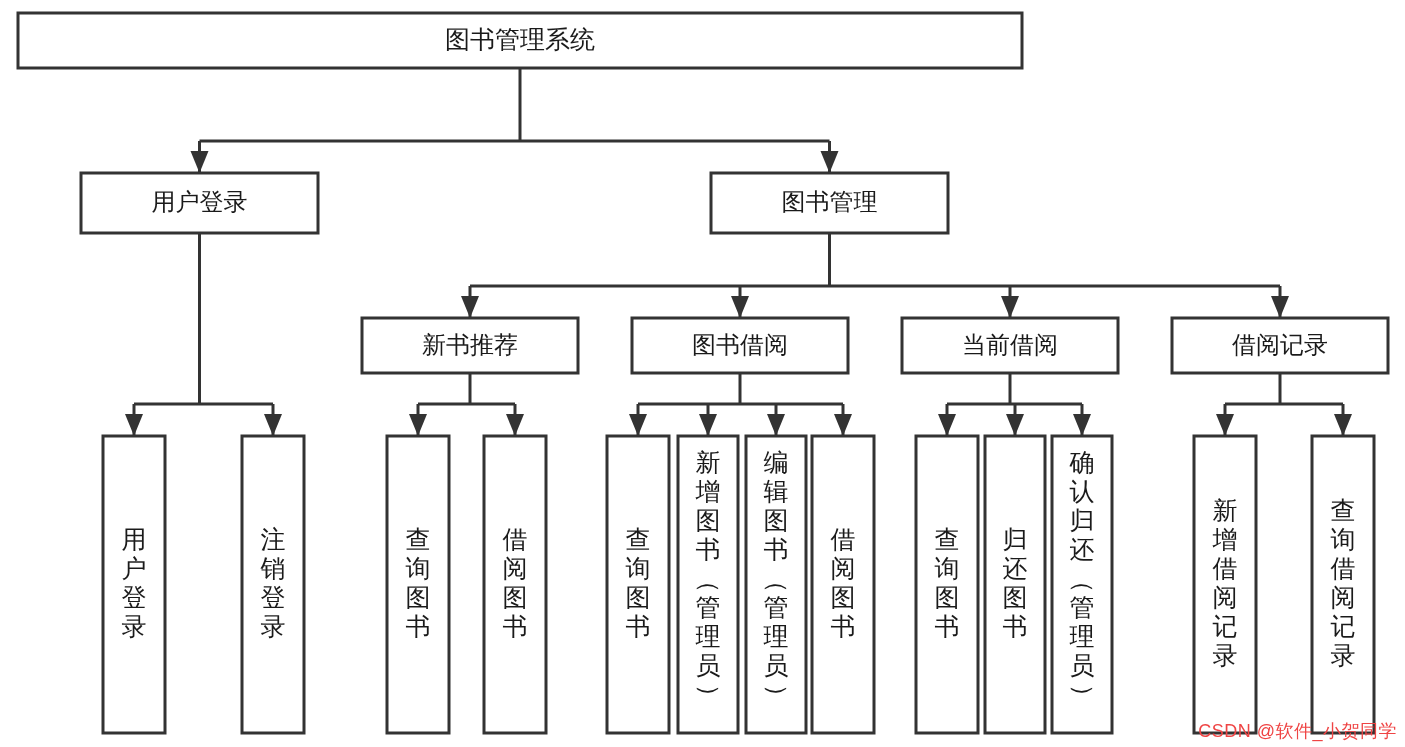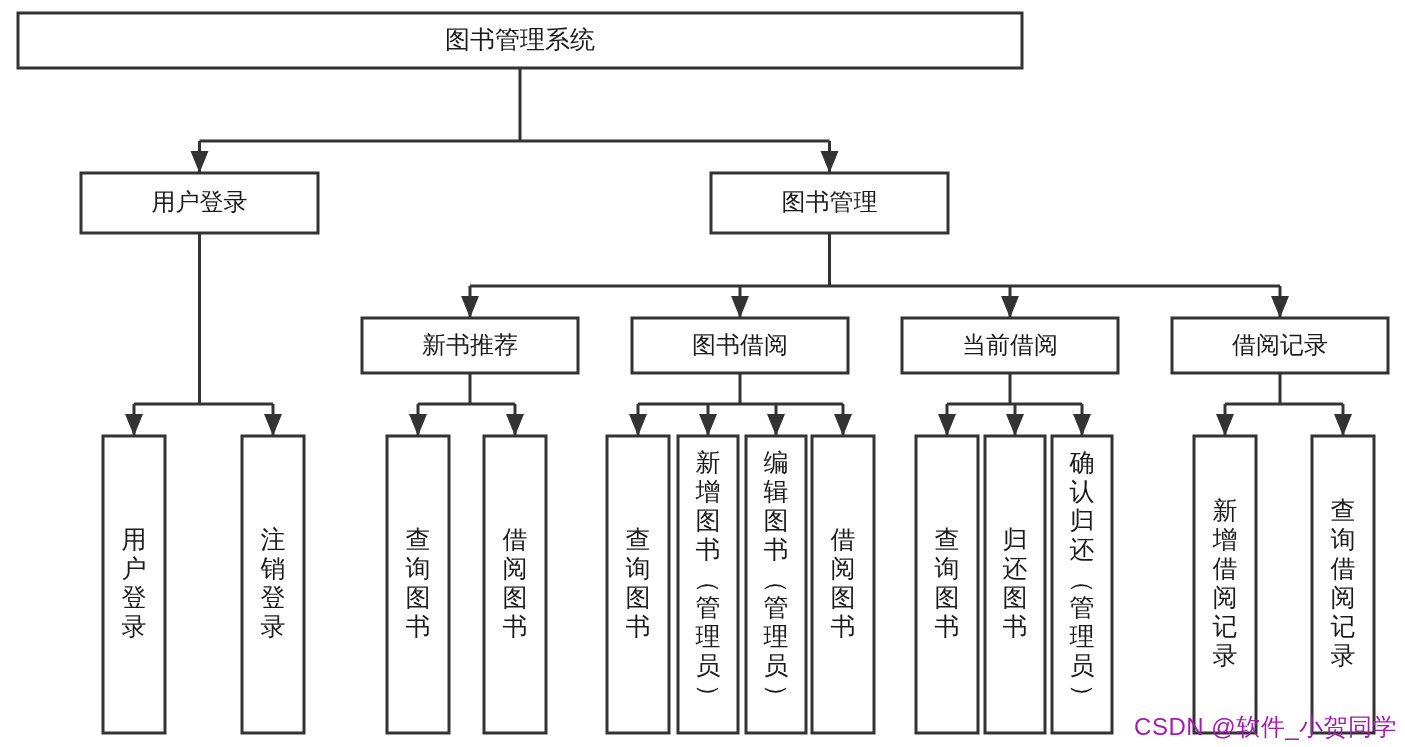--- a/index.html
+++ b/index.html
@@ -55,22 +55,22 @@
   }
   .arrow-head {
     fill: #333333;
     stroke: none;
   }
   .watermark {
     position: absolute;
     right: 8px;
     bottom: 4px;
     font-family: "Liberation Sans", "DejaVu Sans", sans-serif;
-    font-size: 24px;
-    color: #a21caf;
+    font-size: 18px;
+    color: #ef4444;
     white-space: nowrap;
     letter-spacing: 0.5px;
     pointer-events: none;
   }
 </style>
 </head>
 <body>
 
 <div id="diagram-root">
   <svg class="diagram-canvas" id="diagram-svg" viewBox="0 0 1405 747" xmlns="http://www.w3.org/2000/svg">

